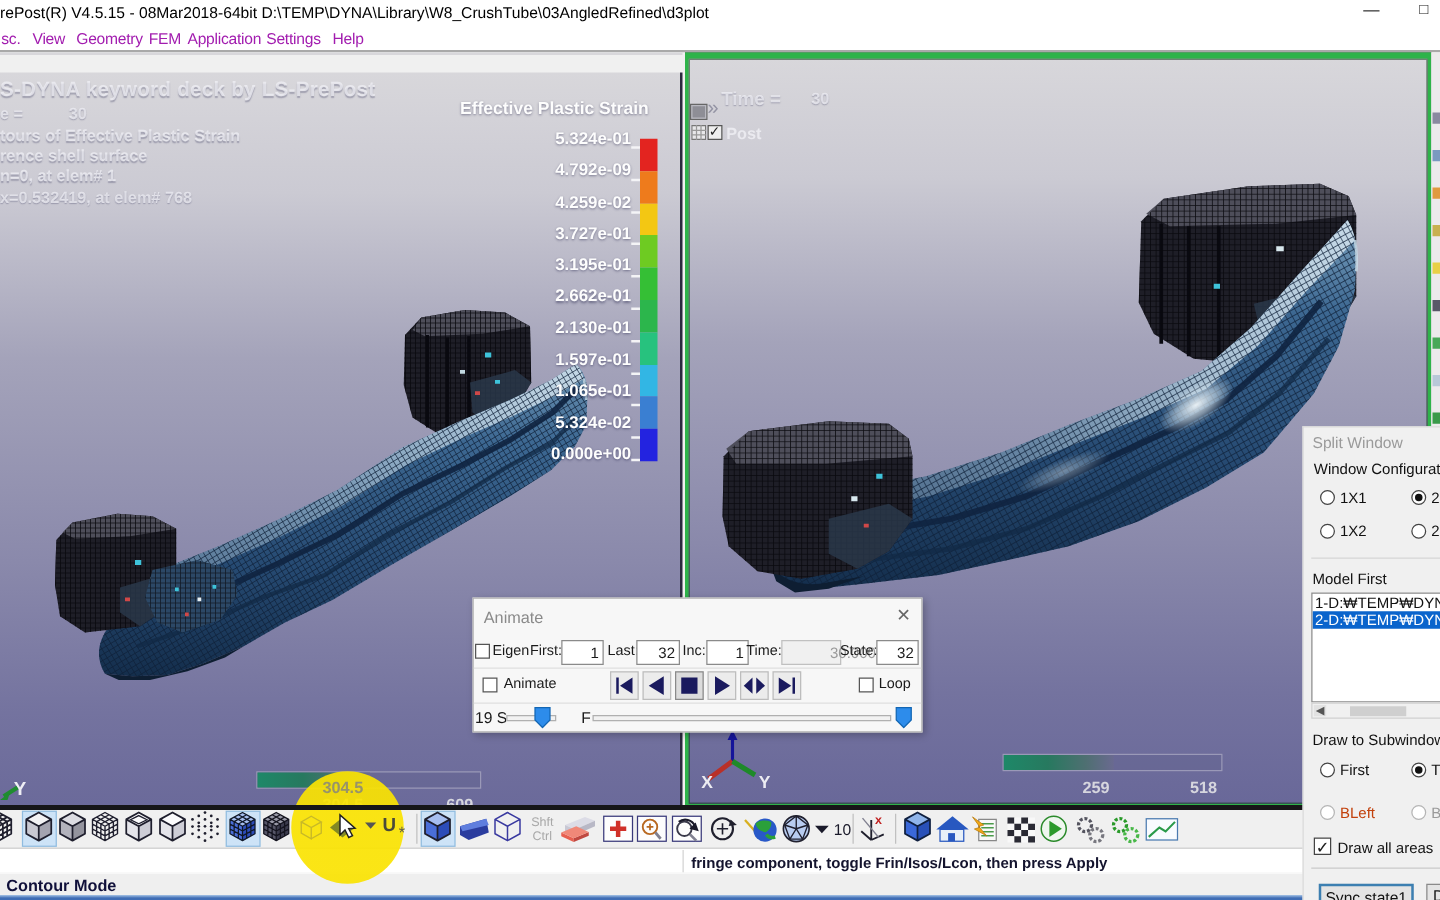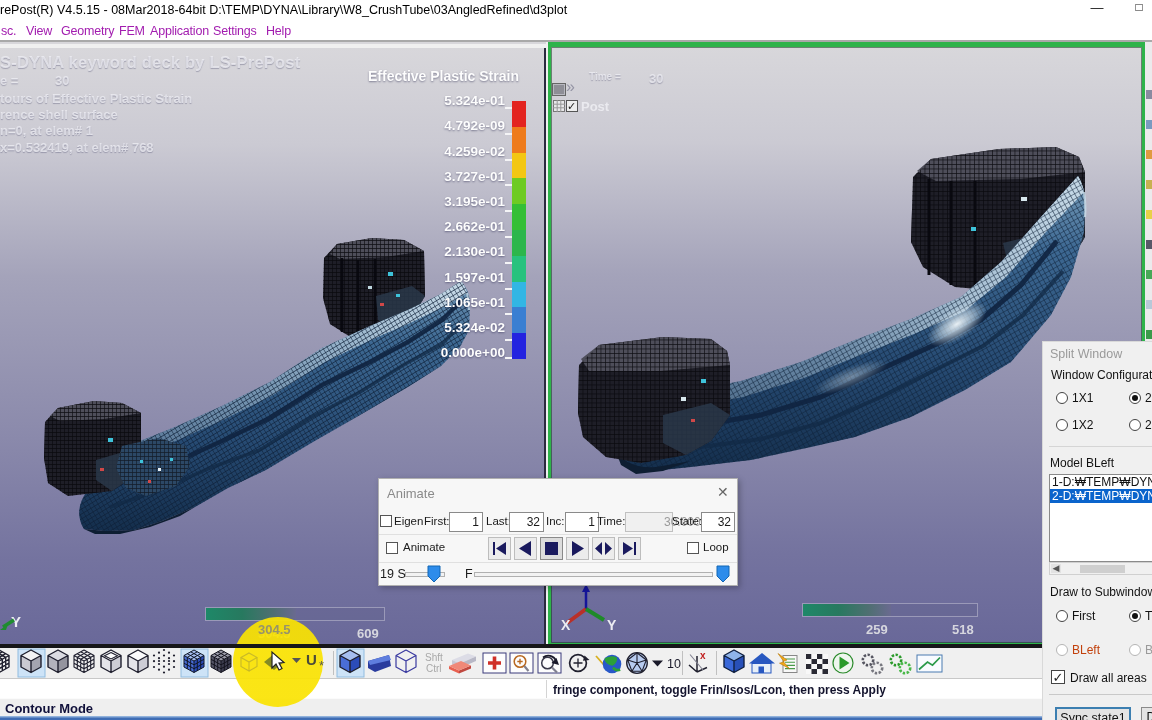--- a/index.html
+++ b/index.html
@@ -11,21 +11,21 @@
 #titlebar { left:0; top:0; width:1152px; height:20px; background:#fff; color:#000; font-size:12.5px; }
 #titletext { left:0; top:3px; white-space:nowrap; }
 .wbtn { top:0px; width:30px; height:19px; text-align:center; font-size:13px; color:#111; }
 #menubar { left:0; top:20px; width:1152px; height:22px; background:#fff; font-size:12.5px; color:#a21caf; letter-spacing:-0.2px; }
 .mi { position:absolute; top:4px; }
 #menuline { left:0; top:40px; width:1152px; height:2px; background:#a9a9a9;}
 
 
 #main { left:0; top:42px; width:1152px; height:604px; background:#f0f0f0; }
 .vpgrad { background:linear-gradient(180deg,#d8d7db 0%,#cbcad3 16%,#a4a3ba 38%,#8a89ab 65%,#74739f 85%,#696899 100%); }
-#vpL { left:0; top:6px; width:546px; height:602px; border-right:2px solid #2a2a3e; }
+#vpL { left:0; top:16px; width:546px; height:602px; border-right:2px solid #2a2a3e; }
 #vpRframe { left:548px; top:0; width:597px; height:604px; border:3px solid #2eb34a; border-top-width:5px; background:#0c2b12; }
 #vpR { left:0px; top:0px; width:591px; height:596px; box-shadow:inset 0 0 0 1px rgba(20,60,30,0.55); }
 #sliver { left:1145px; top:0; width:7px; height:604px; background:#eceaec; }
 
 .ovtext { color:rgba(240,240,246,0.75); font-weight:bold; white-space:nowrap; z-index:5; text-shadow:0 1px 1px rgba(40,40,80,0.3); }
 .legendlab { color:#fdfdfd; font-weight:bold; font-size:13.5px; text-shadow:0 1px 2px rgba(20,20,60,0.45); z-index:5; }
 .lv { width:70px; text-align:right; left:435px; }
 
 
 #cbar { left:512px; top:53px; width:14px; height:258px; z-index:5; }
@@ -211,21 +211,21 @@
         </svg>
       <div class="pbar abs" style="left:205px; top:559px; width:180px;">
           <div class="pfill" style="width:90px;"></div>
         </div>
       <div class="pnum abs" style="left:258px; top:578px;">304.5</div>
       <div class="pnum abs" style="left:357px; top:578px;">609</div>
     </div>
 
     <div id="vpRframe" class="abs">
       <div id="vpR" class="abs vpgrad">
-        <div class="ovtext abs" style="left:38px; top:24px; font-size:10px;">Time =</div>
+        <div class="ovtext abs" style="left:26px; top:24px; font-size:15px;">Time =</div>
         <div class="ovtext abs" style="left:98px; top:24px; font-size:13px;">30</div>
 
         <div class="abs" style="left:2px; top:37px; width:12px; height:11px; background:#8e8e96; border:1px solid #b8b8c0; box-shadow:0 0 0 1px #666;"></div>
         <div class="abs" style="left:15px; top:31px; color:#9494a4; font-size:16px;">»</div>
         <svg class="abs" style="left:2px; top:53px;" width="12" height="12">
             <rect x="0.5" y="0.5" width="11" height="11" fill="#e8e8ea" stroke="#777"></rect>
             <path d="M4.2,0 V12 M7.8,0 V12 M0,4.2 H12 M0,7.8 H12" stroke="#999" stroke-width="1"></path>
           </svg>
         <div class="abs" style="left:15px; top:53px; width:12px; height:12px; border:1px solid #555; background:#eee; font-size:11px; line-height:11px; color:#222;">✓</div>
         <div class="abs" style="left:30px; top:52px; color:rgba(240,240,245,0.8); font-weight:bold; font-size:13px;">Post</div>
@@ -526,21 +526,21 @@
     <div class="abs" style="left:8px; top:26px;">Window Configuratio</div>
     <div class="radio abs" style="left:13px; top:50px;"></div>
     <div class="abs" style="left:29px; top:49px;">1X1</div>
     <div class="radio sel abs" style="left:86px; top:50px;"></div>
     <div class="abs" style="left:102px; top:49px;">2X</div>
     <div class="radio abs" style="left:13px; top:77px;"></div>
     <div class="abs" style="left:29px; top:76px;">1X2</div>
     <div class="radio abs" style="left:86px; top:77px;"></div>
     <div class="abs" style="left:102px; top:76px;">2X</div>
     <div class="abs" style="left:6px; top:104px; width:104px; height:1px; background:#d5d5d5;"></div>
-    <div class="abs" style="left:7px; top:114px;">Model BLeft</div>
+    <div class="abs" style="left:7px; top:114px;">Model First</div>
     <div class="abs" style="left:6px; top:132px; width:104px; height:88px; background:#fff; border:1px solid #8a8a8a; font-size:12px; overflow:hidden;">
       <div style="padding-left:2px; white-space:nowrap;">1-D:₩TEMP₩DYNA₩</div>
       <div style="padding-left:2px; white-space:nowrap; background:#0a64cc; color:#fff;">2-D:₩TEMP₩DYNA₩</div>
     </div>
     <div class="abs" style="left:6px; top:220px; width:104px; height:13px; background:#f0f0f0; border:1px solid #d0d0d0;">
       <div style="position:absolute; left:1px; top:1px; width:10px; height:9px; background:#e2e2e2; color:#555; font-size:9px; line-height:9px; text-align:center;">◀</div>
       <div style="position:absolute; left:30px; top:2px; width:45px; height:8px; background:#cfcfcf;"></div>
     </div>
     <div class="abs" style="left:7px; top:243px;">Draw to Subwindow</div>
     <div class="radio abs" style="left:13px; top:268px;"></div>

